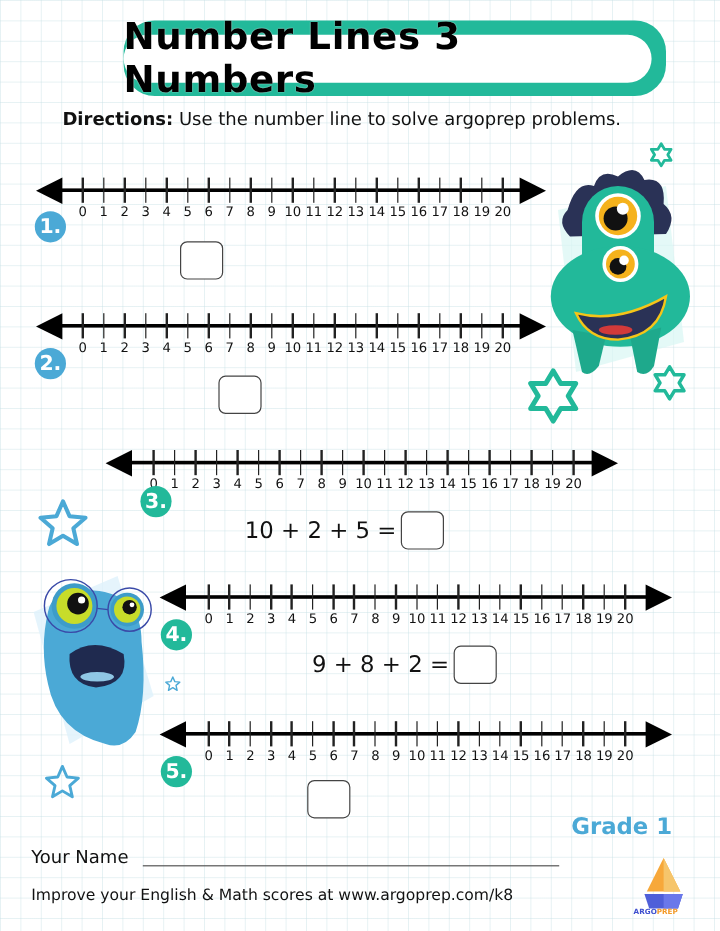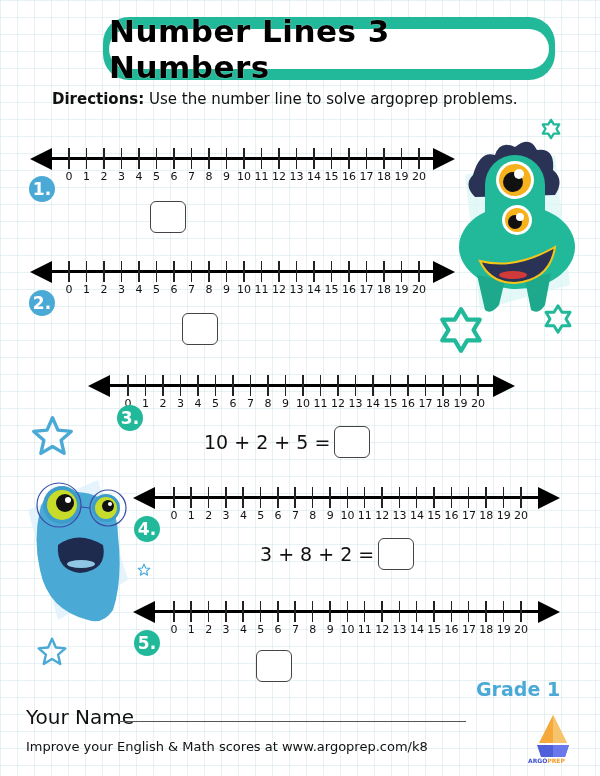--- a/index.html
+++ b/index.html
@@ -13,21 +13,21 @@
     background-size: 17px 17px;
     font-family: "DejaVu Sans", sans-serif;
     color: #111;
   }
   .abs { position: absolute; }
 
   
   .title-wrap {
     position: absolute; left: 103px; top: 17px; width: 452px; height: 63px;
     background: #22b99a; border-radius: 26px;
-    display: flex; align-items: center; justify-content: center;
+    display: flex; align-items: center; justify-content: flex-start;
   }
   .title-inner {
     width: 440px; height: 40px; background: #fff; border-radius: 20px;
     display: flex; align-items: center; justify-content: center;
   }
   .title-text {
     font-family: "DejaVu Sans", sans-serif; font-weight: bold; font-size: 31px;
     color: #000; letter-spacing: 0.5px;
     text-shadow: 0 0 1px #fff;
   }
@@ -71,21 +71,21 @@
   }
   .answer-box {
     width: 36px; height: 32px; border: 1.5px solid #444; border-radius: 6px; background: #fff;
   }
 
   .grade {
     position: absolute; left: 476px; top: 678px; font-size: 19px; font-weight: bold;
     color: #4ba9d6; font-family: "DejaVu Sans", sans-serif;
   }
   .name-label {
-    position: absolute; left: 26px; top: 705px; font-size: 20px; color: #111;
+    position: absolute; left: 26px; top: 705px; font-size: 15px; color: #111;
   }
   .name-line {
     position: absolute; left: 119px; top: 721px; width: 347px; height: 1px; background: #555;
   }
   .footer {
     position: absolute; left: 26px; top: 739px; font-size: 13px; color: #111;
   }
   .logo { position: absolute; left: 533px; top: 713px; width: 40px; height: 50px; }
   .logo-text { position: absolute; left: 528px; top: 757px; font-size: 6px; font-weight: bold; }
 </style>
@@ -300,21 +300,21 @@
       <span class="tick-label" style="left: 335.95px;">17</span>
       <div class="tick" style="left: 352.3px;"></div>
       <span class="tick-label" style="left: 353.3px;">18</span>
       <div class="tick" style="left: 369.65px;"></div>
       <span class="tick-label" style="left: 370.65px;">19</span>
       <div class="tick" style="left: 387px;"></div>
       <span class="tick-label" style="left: 388px;">20</span>
     </div>
     <div class="badge" style="background: rgb(34, 185, 154); left: 134px; top: 516px;">4.</div>
     <div class="equation" style="left: 260px; top: 538px;">
-      <span>3 + 8 + 2 =</span>
+      <span>9 + 8 + 2 =</span>
       <div class="answer-box"></div>
     </div>
     <div class="nline" style="left: 133px; top: 601px; width: 427px;">
       <div class="arrow-l"></div>
       <div class="axis"></div>
       <div class="arrow-r"></div>
       <div class="tick" style="left: 40px;"></div>
       <span class="tick-label" style="left: 41px;">0</span>
       <div class="tick" style="left: 57.35px;"></div>
       <span class="tick-label" style="left: 58.35px;">1</span>

